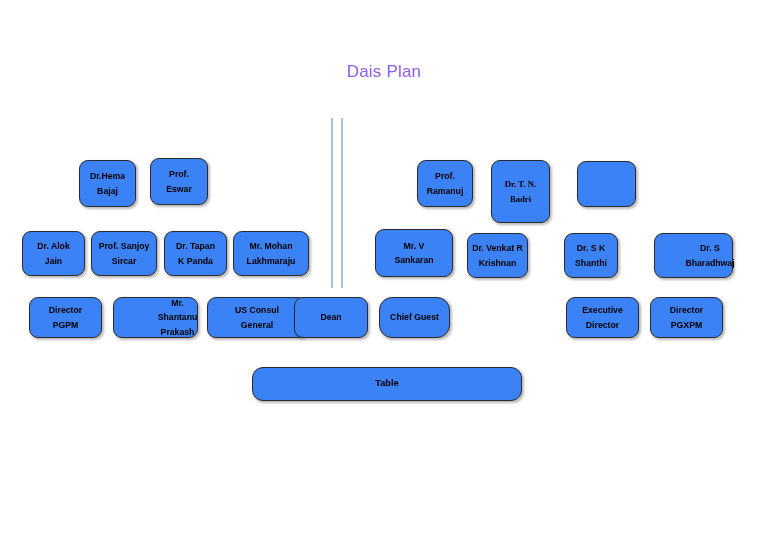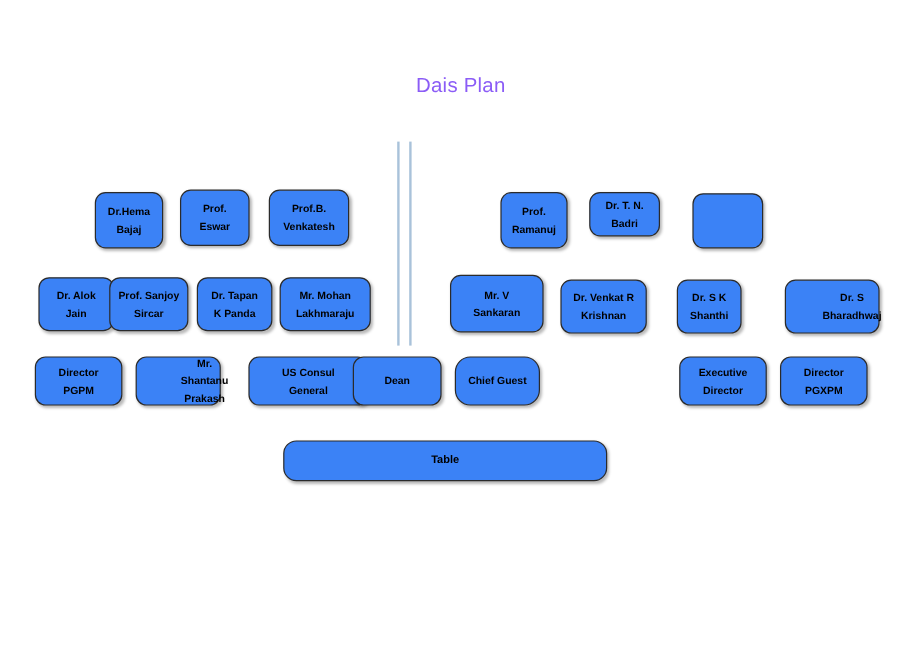--- a/index.html
+++ b/index.html
@@ -67,56 +67,54 @@
 
   <div class="title">Dais Plan</div>
 
   <div class="divider" id="divider-left" style="left: 331px; top: 118px; height: 170px; background: rgb(169, 194, 218);"></div>
   <div class="divider" id="divider-right" style="left: 341px; top: 118px; height: 170px; background: rgb(169, 194, 218);"></div>
 
   <div class="box" style="left: 79px; top: 160px; width: 57px; height: 47px;">Dr.Hema
 Bajaj</div>
   <div class="box" style="left: 150px; top: 158px; width: 58px; height: 47px;">Prof.
 Eswar</div>
-  <div class="box" style="left: 224px; top: 158px; width: 67px; height: 47px;">Prof.B.
-Venkatesh</div>
 
   <div class="box" style="left: 417px; top: 160px; width: 56px; height: 47px;">Prof.
 Ramanuj</div>
-  <div class="box" style="left: 491px; top: 160px; width: 59px; height: 37px;">Dr. T. N.
+  <div class="box" style="left: 491px; top: 160px; width: 59px; height: 63px; font-family: Liberation Serif, serif;">Dr. T. N.
 Badri</div>
   <div class="box" style="left: 577px; top: 161px; width: 59px; height: 46px;"></div>
 
-  <div class="box" style="left: 32px; top: 231px; width: 63px; height: 45px;">Dr. Alok
+  <div class="box" style="left: 22px; top: 231px; width: 63px; height: 45px;">Dr. Alok
 Jain</div>
   <div class="box" style="left: 91px; top: 231px; width: 66px; height: 45px;">Prof. Sanjoy
 Sircar</div>
   <div class="box" style="left: 164px; top: 231px; width: 63px; height: 45px;">Dr. Tapan
 K Panda</div>
   <div class="box" style="left: 233px; top: 231px; width: 76px; height: 45px;">Mr. Mohan
 Lakhmaraju</div>
 
   <div class="box" style="left: 375px; top: 229px; width: 78px; height: 48px;">Mr. V
 Sankaran</div>
-  <div class="box" style="left: 467px; top: 233px; width: 72px; height: 45px;">Dr. Venkat R
+  <div class="box" style="left: 467px; top: 233px; width: 61px; height: 45px;">Dr. Venkat R
 Krishnan</div>
   <div class="box" style="left: 564px; top: 233px; width: 54px; height: 45px;">Dr. S K
 Shanthi</div>
   <div class="box" style="left: 654px; top: 233px; width: 79px; height: 45px; padding-left: 36px;">Dr. S
 Bharadhwaj</div>
 
   <div class="box" style="left: 29px; top: 297px; width: 73px; height: 41px;">Director
 PGPM</div>
-  <div class="box" style="left: 113px; top: 297px; width: 71px; height: 41px; padding-left: 47px;">Mr. Shantanu
+  <div class="box" style="left: 113px; top: 297px; width: 85px; height: 41px; padding-left: 47px;">Mr. Shantanu
 Prakash</div>
   <div class="box" style="left: 207px; top: 297px; width: 100px; height: 41px;">US Consul
 General</div>
   <div class="box" style="left: 294px; top: 297px; width: 74px; height: 41px;">Dean</div>
 
   <div class="box" style="left: 379px; top: 297px; width: 71px; height: 41px; border-radius: 13px;">Chief Guest</div>
   <div class="box" style="left: 566px; top: 297px; width: 73px; height: 41px;">Executive
 Director</div>
   <div class="box" style="left: 650px; top: 297px; width: 73px; height: 41px;">Director
 PGXPM</div>
 
-  <div class="box table-box" style="left: 236px; top: 367px; width: 270px; height: 34px;">Table</div>
+  <div class="box table-box" style="left: 252px; top: 367px; width: 270px; height: 34px;">Table</div>
 
 </div>
 
 </body></html>

